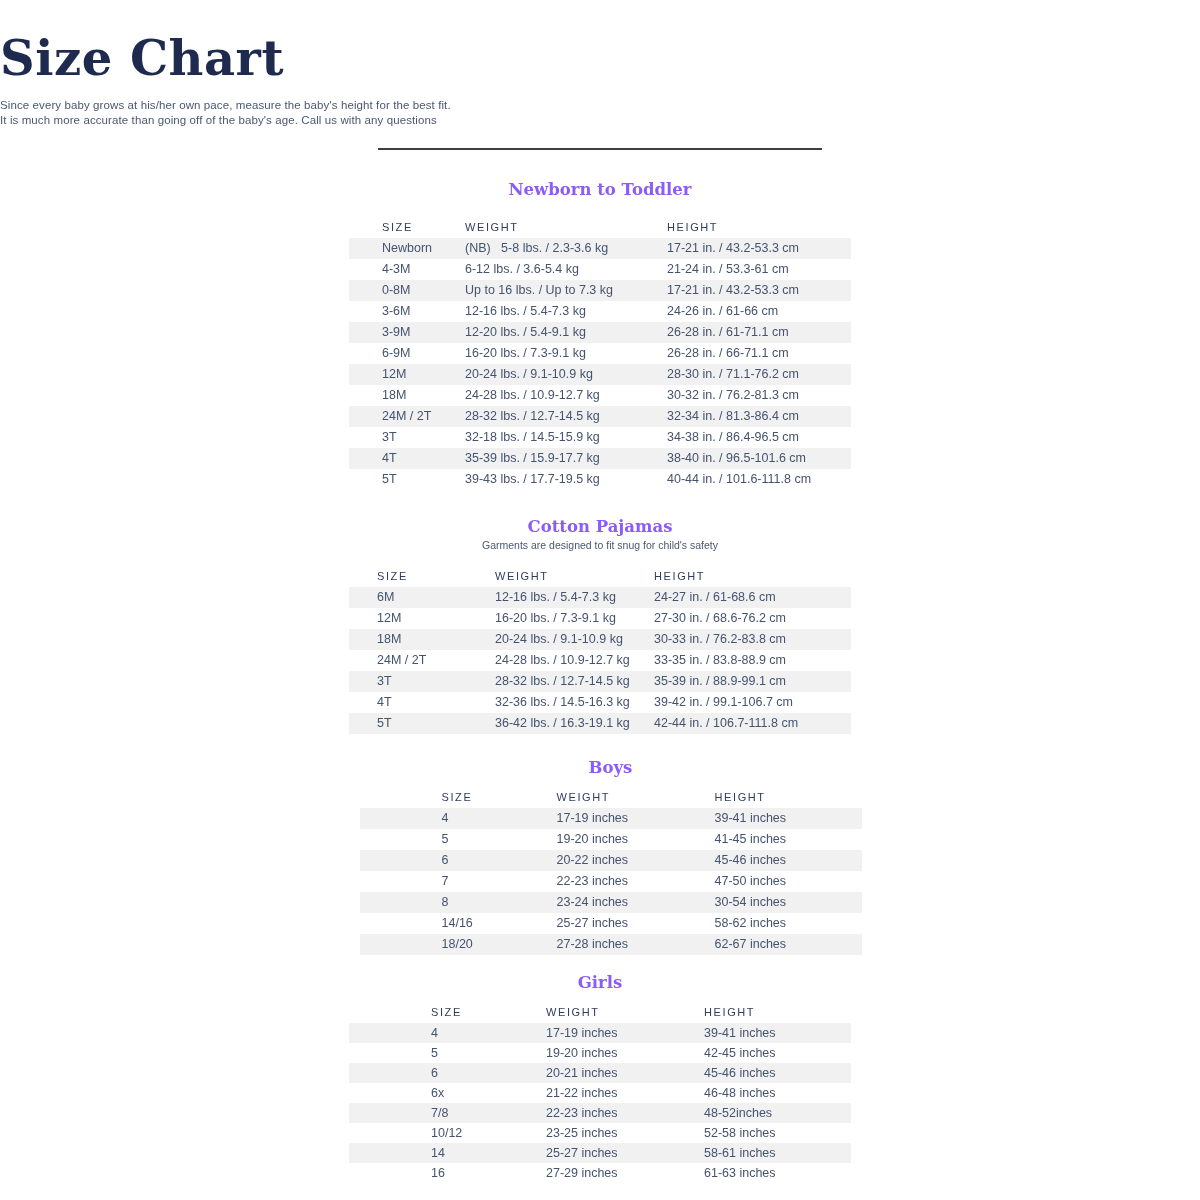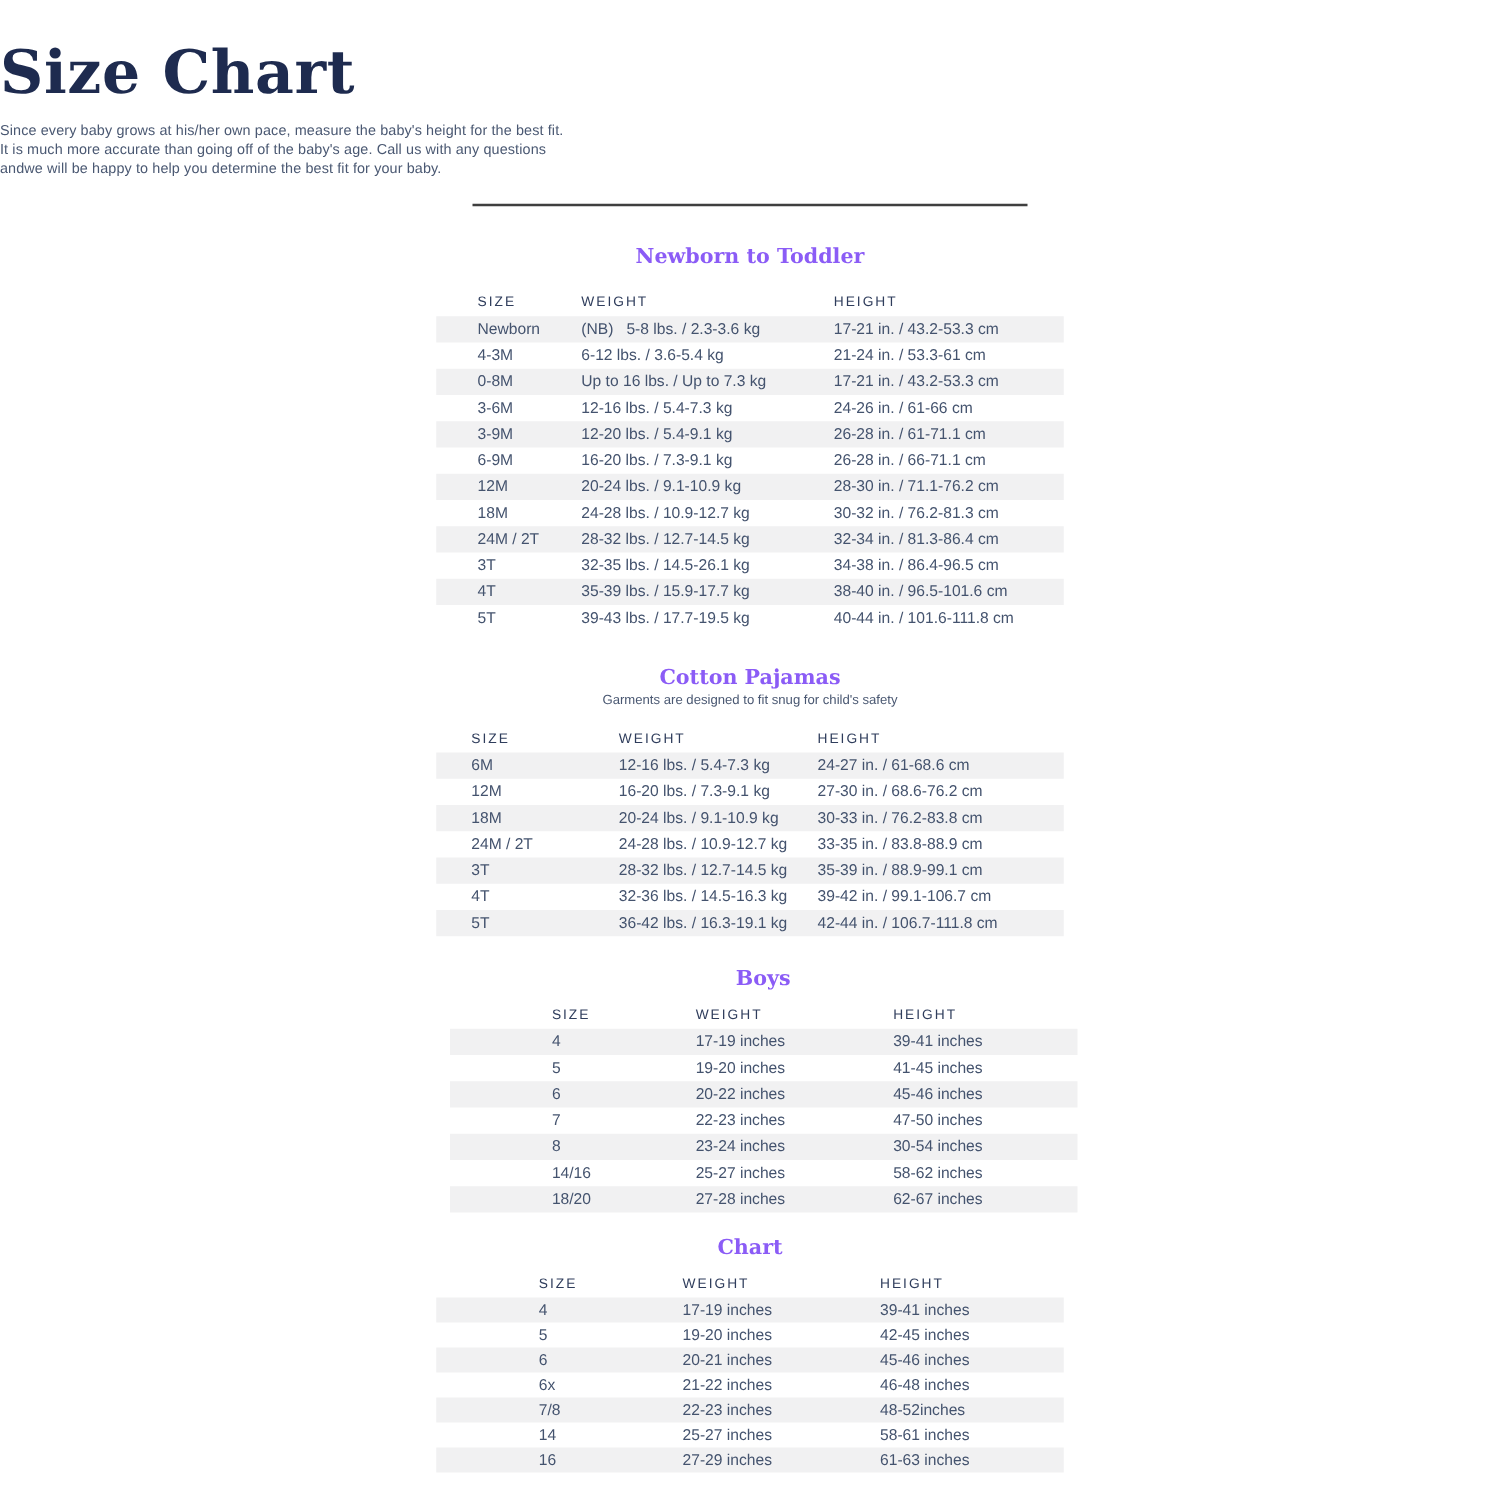--- a/index.html
+++ b/index.html
@@ -60,21 +60,20 @@
 </head>
 <body>
 
 <div class="page">
 
   <div class="page-title">Size Chart</div>
 
   <div class="subtitle">
     <div>Since every baby grows at his/her own pace, measure the baby's height for the best fit.</div>
     <div>It is much more accurate than going off of the baby's age. Call us with any questions</div>
-    <div>andwe will be happy to help you determine the best fit for your baby.</div>
   </div>
 
   <div class="rule"></div>
 
   <div class="mt-s0">
     <div class="section-heading">Newborn to Toddler</div>
     <div class="size-table t0">
       <div class="tablewrap">
         <div class="thead">
             <div class="cell col-head">SIZE</div>
@@ -122,21 +121,21 @@
               <div class="cell">24-28 lbs. / 10.9-12.7 kg</div>
               <div class="cell">30-32 in. / 76.2-81.3 cm</div>
             </div>
             <div class="trow">
               <div class="cell">24M / 2T</div>
               <div class="cell">28-32 lbs. / 12.7-14.5 kg</div>
               <div class="cell">32-34 in. / 81.3-86.4 cm</div>
             </div>
             <div class="trow">
               <div class="cell">3T</div>
-              <div class="cell">32-35 lbs. / 14.5-26.1 kg</div>
+              <div class="cell">32-18 lbs. / 14.5-15.9 kg</div>
               <div class="cell">34-38 in. / 86.4-96.5 cm</div>
             </div>
             <div class="trow">
               <div class="cell">4T</div>
               <div class="cell">35-39 lbs. / 15.9-17.7 kg</div>
               <div class="cell">38-40 in. / 96.5-101.6 cm</div>
             </div>
             <div class="trow">
               <div class="cell">5T</div>
               <div class="cell">39-43 lbs. / 17.7-19.5 kg</div>
@@ -242,21 +241,21 @@
               <div class="cell">18/20</div>
               <div class="cell">27-28 inches</div>
               <div class="cell">62-67 inches</div>
             </div>
           </div>
       </div>
     </div>
   </div>
 
   <div class="mt-s3">
-    <div class="section-heading">Chart</div>
+    <div class="section-heading">Girls</div>
     <div class="size-table t3">
       <div class="tablewrap">
         <div class="thead">
             <div class="cell col-head">SIZE</div>
             <div class="cell col-head">WEIGHT</div>
             <div class="cell col-head">HEIGHT</div>
           </div>
         <div class="tbody">
             <div class="trow">
               <div class="cell">4</div>
@@ -277,20 +276,25 @@
               <div class="cell">6x</div>
               <div class="cell">21-22 inches</div>
               <div class="cell">46-48 inches</div>
             </div>
             <div class="trow">
               <div class="cell">7/8</div>
               <div class="cell">22-23 inches</div>
               <div class="cell">48-52inches</div>
             </div>
             <div class="trow">
+              <div class="cell">10/12</div>
+              <div class="cell">23-25 inches</div>
+              <div class="cell">52-58 inches</div>
+            </div>
+            <div class="trow">
               <div class="cell">14</div>
               <div class="cell">25-27 inches</div>
               <div class="cell">58-61 inches</div>
             </div>
             <div class="trow">
               <div class="cell">16</div>
               <div class="cell">27-29 inches</div>
               <div class="cell">61-63 inches</div>
             </div>
           </div>

